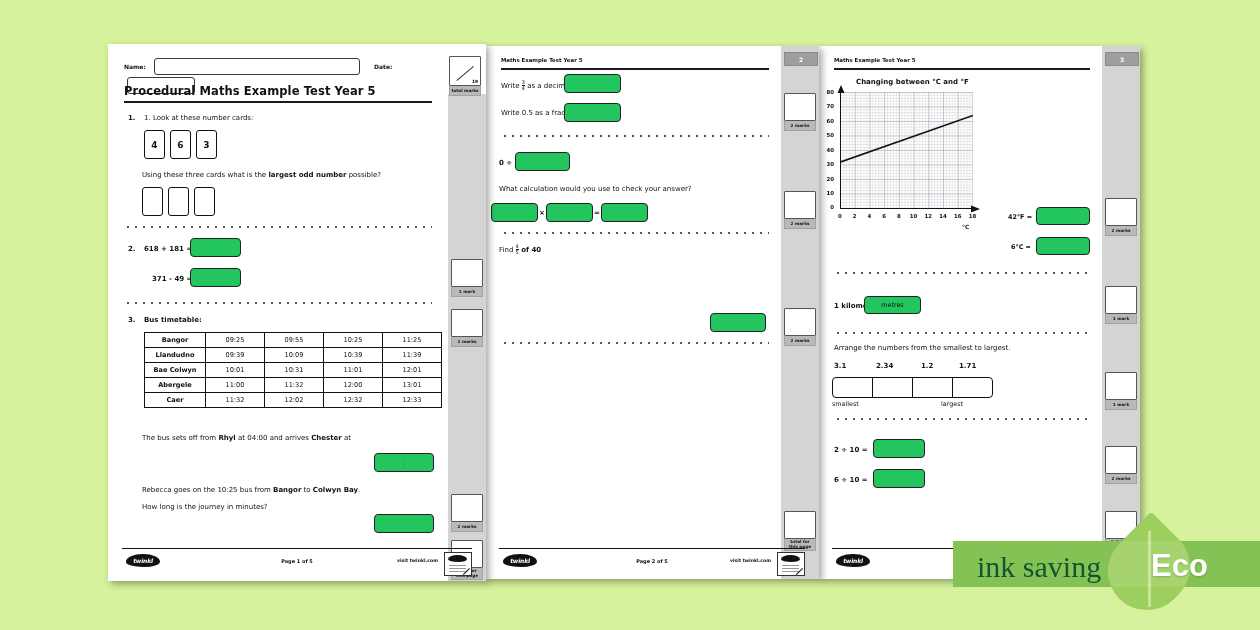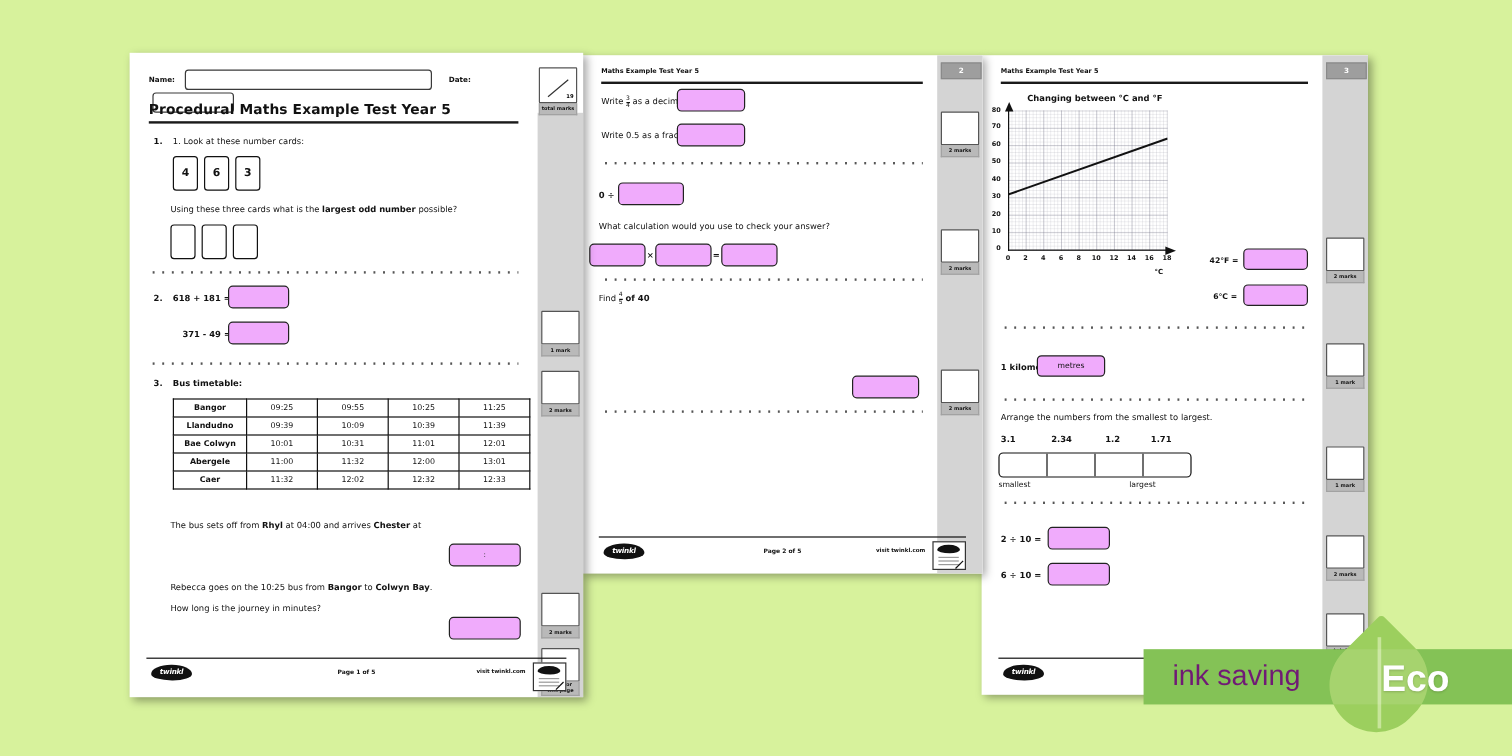--- a/index.html
+++ b/index.html
@@ -11,21 +11,21 @@
   }
   .stage{position:absolute;left:0;top:0;width:1260px;height:630px;}
 
   
   .page{
     position:absolute;background:#ffffff;
     box-shadow:3px 3px 7px rgba(0,0,0,.35);
     overflow:hidden;
   }
   #page3{left:818px;top:46px;width:322px;height:533px;z-index:1;}
-  #page2{left:485px;top:46px;width:334px;height:432px;z-index:2;}
+  #page2{left:485px;top:46px;width:334px;height:533px;z-index:2;}
   #page1{left:108px;top:44px;width:378px;height:537px;z-index:3;}
 
   .pg-inner{position:absolute;left:0;top:0;right:0;bottom:0;}
 
   
   .hdr-row{position:absolute;left:16px;right:54px;top:12px;height:22px;}
   .lbl{font-size:6px;font-weight:bold;color:#111;display:inline-block;vertical-align:middle;}
   .field{
     display:inline-block;vertical-align:middle;border:1.2px solid #3a3a3a;
     border-radius:3px;height:15px;background:#fff;
@@ -45,21 +45,21 @@
   .qtxt b{font-weight:bold;}
   .small{font-size:6.4px;}
 
   .dots{
     position:absolute;height:2px;left:16px;right:54px;
     background-image:radial-gradient(circle,#555 0.9px,transparent 1px);
     background-size:8px 2px;background-repeat:repeat-x;
   }
 
   
-  .abox{position:absolute;border:1.3px solid #222;border-radius:4px;background:#f0abfc;}
+  .abox{position:absolute;border:1.3px solid #222;border-radius:4px;background:#22c55e;}
   .card{
     position:absolute;width:19px;height:27px;border:1.6px solid #111;border-radius:3px;
     background:#fff;display:flex;align-items:center;justify-content:center;
     font-size:9px;font-weight:bold;color:#111;
   }
   .blankcard{position:absolute;width:19px;height:27px;border:1.6px solid #111;border-radius:3px;background:#fff;}
 
   
   table.tt{
     position:absolute;border-collapse:collapse;font-size:6.6px;color:#111;
@@ -141,22 +141,22 @@
   
   .eco{position:absolute;left:953px;top:535px;width:307px;height:62px;z-index:20;}
   .eco .band{position:absolute;left:0;top:6px;width:307px;height:46px;background:#76bc43;}
   .eco .band2{position:absolute;left:0;top:6px;width:307px;height:46px;background:rgba(255,255,255,.10);}
   .eco .leaf{
     position:absolute;left:157px;top:-8px;width:78px;height:84px;background:#9ccf5e;
     border-radius:6px 60px 60px 60px;transform:rotate(45deg);
   }
   .eco .stem{position:absolute;left:195px;top:-4px;width:3px;height:76px;background:#c7e59a;}
   .eco .inktxt{
-    position:absolute;left:24px;top:15px;font-size:24px;color:#701a75;
-    font-family:Liberation Sans, sans-serif;
+    position:absolute;left:24px;top:15px;font-size:30px;color:#14532d;
+    font-family:Liberation Serif, serif;
   }
   .eco .ecotxt{
     position:absolute;left:198px;top:13px;font-size:31px;color:#ffffff;font-weight:bold;
     font-family:"Liberation Sans",sans-serif;text-shadow:0 1px 2px rgba(0,0,0,.18);
   }
 </style>
 </head>
 <body>
 
 <div class="stage">

